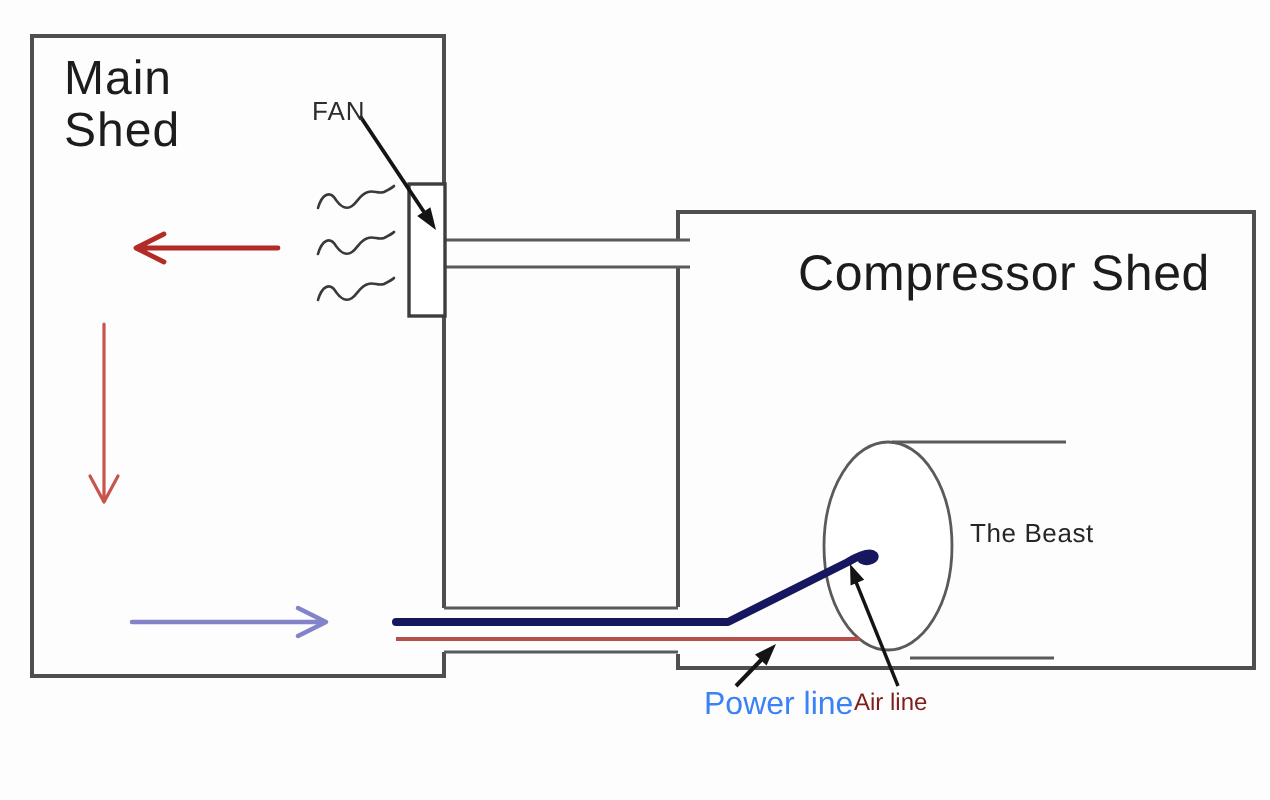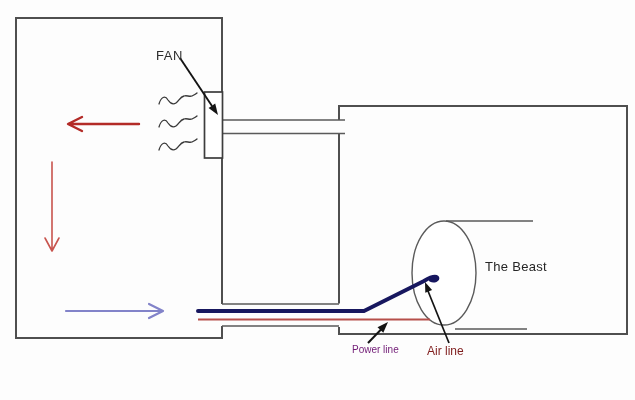--- a/index.html
+++ b/index.html
@@ -9,21 +9,21 @@
     background:#fdfdfd;
     font-family:"Liberation Sans","DejaVu Sans",sans-serif;
     overflow:hidden;
   }
   .canvas svg{position:absolute;left:0;top:0;}
   .lbl{position:absolute;color:#1c1c1c;}
   .lbl-main-shed{left:32px;top:27px;font-size:24px;line-height:26px;width:92px;letter-spacing:.5px;}
   .lbl-compressor-shed{left:399px;top:123px;font-size:25px;white-space:nowrap;letter-spacing:.3px;}
   .lbl-fan{left:156px;top:35px;font-size:13px;color:#2d2d2d;letter-spacing:.5px;margin-top:13px;}
   .lbl-beast{left:485px;top:259px;font-size:13px;color:#262626;letter-spacing:.3px;}
-  .lbl-power{left:352px;top:344px;font-size:10px;color:#701a75;text-align:center;}
+  .lbl-power{left:352px;top:344px;font-size:16px;color:#3b82f6;text-align:center;}
   .lbl-air{left:427px;top:344px;font-size:12px;color:#7f1d1d;}
 </style>
 </head>
 <body>
 
 <div class="canvas">
 
   <svg width="635" height="400" viewBox="0 0 635 400">
 
     <path d="M222,326 V338 H16 V18 H222 V304" fill="none" stroke-width="2" stroke="#4f4f4f"></path>
@@ -65,17 +65,19 @@
       <path d="M368,343 L382,328.5" fill="none" stroke-width="2" stroke="#141414"></path>
       <polygon points="388,322 383.3,332.8 377.5,327.2" fill="#141414"></polygon>
     </g>
 
     <g>
       <path d="M449,343 L428,291" fill="none" stroke-width="1.7" stroke="#141414"></path>
       <polygon points="425,282 432.1,289.9 425.3,292.7" fill="#141414"></polygon>
     </g>
   </svg>
 
+  <div class="lbl lbl-main-shed">Main Shed</div>
+  <div class="lbl lbl-compressor-shed">Compressor Shed</div>
   <div class="lbl lbl-fan">FAN</div>
   <div class="lbl lbl-beast">The Beast</div>
   <div class="lbl lbl-power">Power line</div>
   <div class="lbl lbl-air">Air line</div>
 </div>
 
 </body></html>

